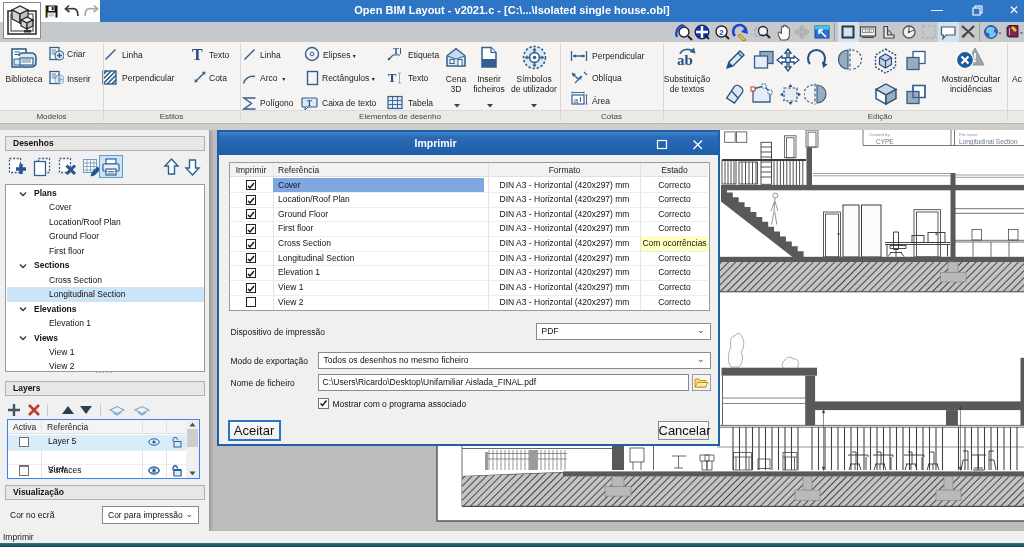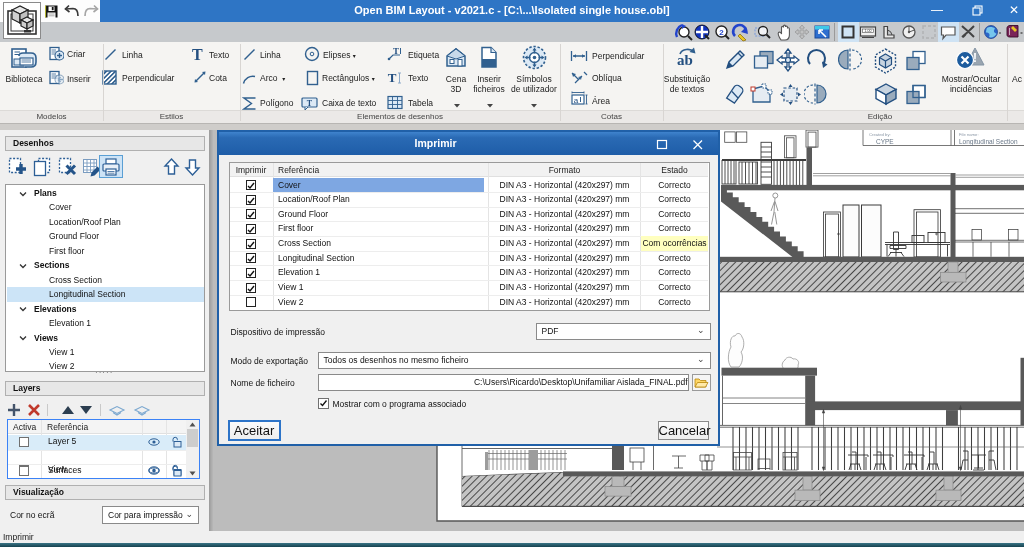--- a/index.html
+++ b/index.html
@@ -383,21 +383,21 @@
       <text x="19" y="16" font-size="12" font-weight="bold" fill="#fff" text-anchor="middle" font-family="Liberation Sans">!</text>
       <circle cx="9" cy="14" r="8.5" fill="#1d5c9e" stroke="#fff" stroke-width="1.2"></circle>
       <path d="M5.5 10.5 L12.5 17.5 M12.5 10.5 L5.5 17.5" stroke="#fff" stroke-width="2.2"></path>
     </svg>
   <div class="rtext" style="left:930px;top:74px;width:82px;text-align:center;">Mostrar/Ocultar<br>incidências</div>
   <div class="rtext" style="left:1012px;top:74px;width:40px;">Ac</div>
 </div>
 <div id="grouplabels" class="abs">
   <div class="glabel" style="left:0;width:103px;">Modelos</div>
   <div class="glabel" style="left:103px;width:137px;">Estilos</div>
-  <div class="glabel" style="left:240px;width:320px;">Elementos de desenhos</div>
+  <div class="glabel" style="left:240px;width:320px;">Elementos de desenho</div>
   <div class="glabel" style="left:560px;width:103px;">Cotas</div>
   <div class="glabel" style="left:845px;width:70px;">Edição</div>
 </div>
 <div class="gsep abs" style="left:103px;"></div>
 <div class="gsep abs" style="left:240px;"></div>
 <div class="gsep abs" style="left:560px;"></div>
 <div class="gsep abs" style="left:663px;"></div>
 <div class="gsep abs" style="left:1007px;"></div>
 <div id="ribbonbottom" class="abs"></div>
 
@@ -878,21 +878,21 @@
         <div class="ref">View 2</div>
         <div class="fmt">DIN A3 - Horizontal (420x297) mm</div>
         <div class="est">Correcto</div>
       </div>
     </div>
   <div class="dlabel abs" style="left:12px;top:195px;">Dispositivo de impressão</div>
   <div class="dcombo abs" style="left:317px;top:191px;width:175px;">PDF<span class="chev">⌄</span></div>
   <div class="dlabel abs" style="left:12px;top:224px;">Modo de exportação</div>
   <div class="dcombo abs" style="left:99px;top:220px;width:393px;">Todos os desenhos no mesmo ficheiro<span class="chev">⌄</span></div>
   <div class="dlabel abs" style="left:12px;top:246px;">Nome de ficheiro</div>
-  <div class="dinput abs" style="left:99px;top:242px;width:371px;text-align:right;">C:\Users\Ricardo\Desktop\Unifamiliar Aislada_FINAL.pdf</div>
+  <div class="dinput abs" style="left:99px;top:242px;width:371px;">C:\Users\Ricardo\Desktop\Unifamiliar Aislada_FINAL.pdf</div>
   <div class="abs" style="left:473px;top:242px;width:19px;height:17px;background:#f5f5f5;border:1px solid #9a9a9a;">
     <svg width="16" height="15" viewBox="0 0 16 15">
         <path d="M2 12 L2 4 L6 4 L7.5 5.5 L13 5.5 L13 12 Z" fill="#ffd766" stroke="#b8860b" stroke-width="0.8"></path>
         <path d="M2 12 L4.5 7.5 L15 7.5 L12.5 12 Z" fill="#ffe9a8" stroke="#b8860b" stroke-width="0.8"></path>
       </svg>
   </div>
   <div class="abs" style="left:99px;top:266px;width:11px;height:11px;background:#fff;border:1px solid #707070;">
     <svg width="9" height="9" viewBox="0 0 9 9" style="display:block;">
         <path d="M1.5 4.5 L3.5 6.5 L7.5 1.5" fill="none" stroke="#111" stroke-width="1.3"></path>
       </svg>

